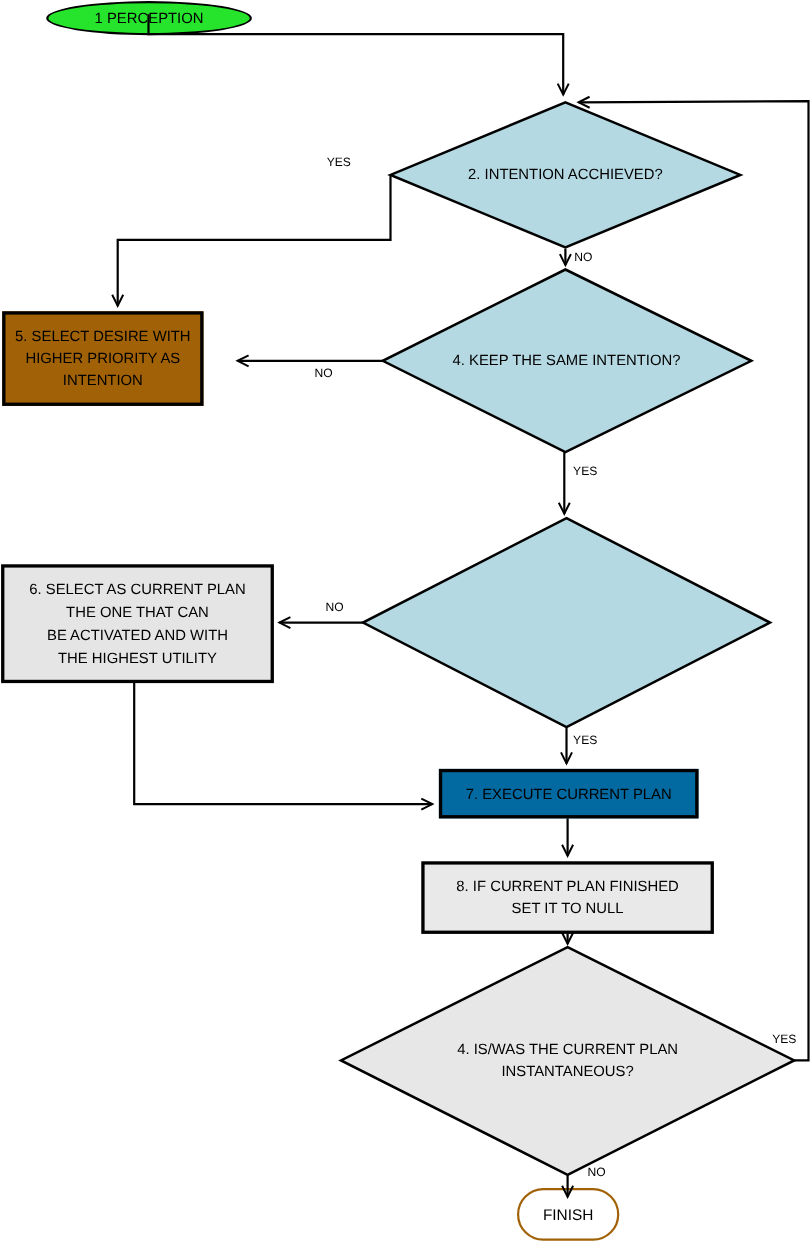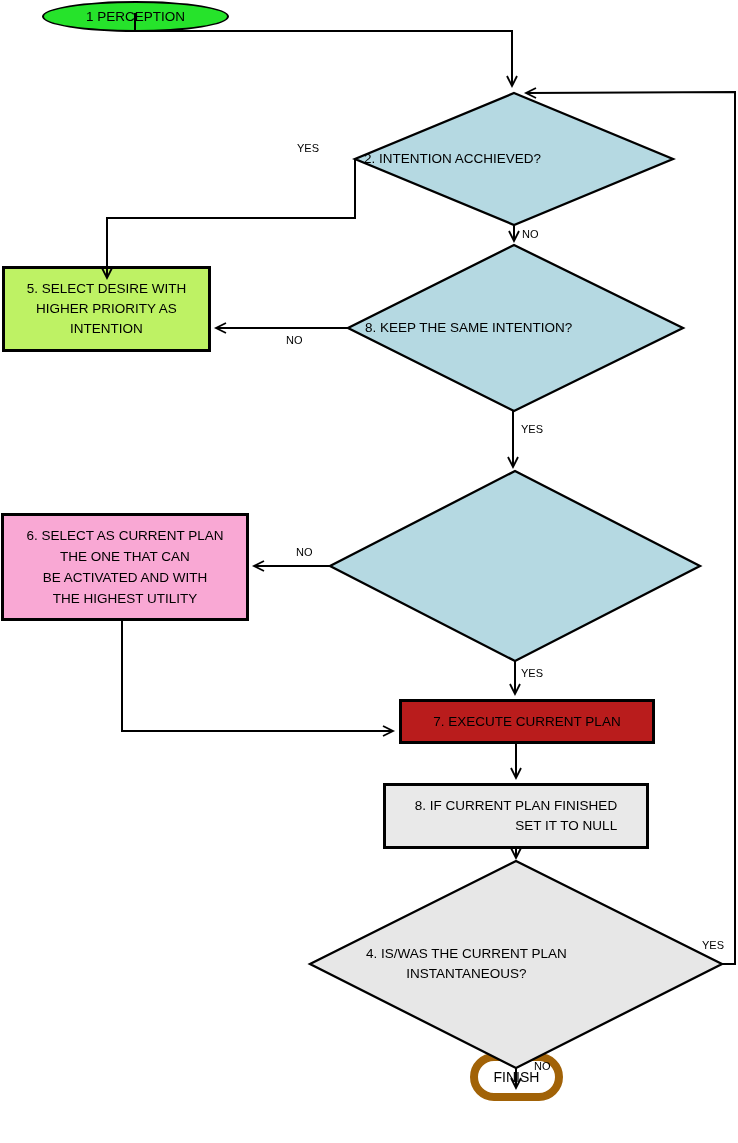--- a/index.html
+++ b/index.html
@@ -32,21 +32,21 @@
     font-size: 13.5px;
     line-height: 20px;
     white-space: pre-line;
   }
   .process { border: 3px solid #000; }
   .lbl {
     position: absolute;
     z-index: 3;
     display: flex;
     align-items: center;
-    justify-content: flex-start;
+    justify-content: center;
     text-align: center;
     font-size: 13.5px;
     line-height: 20px;
     white-space: pre-line;
   }
   .edge-lbl {
     position: absolute;
     z-index: 3;
     font-size: 11px;
     line-height: 16px;
@@ -80,51 +80,51 @@
     <polyline class="edge" points="122,621 122,731 393,731" marker-end="url(#arw)"></polyline>
     <polyline class="edge" points="516,744 516,778" marker-end="url(#arw)"></polyline>
     <polyline class="edge" points="516,849 516,858" marker-end="url(#arw)"></polyline>
     <polyline class="edge" points="516,1068 516,1088" marker-end="url(#arw)"></polyline>
   </svg>
 
   <div class="node" style="left:42px; top:1px; width:187px; height:31px; background:#26e32b; border:2px solid #000; border-radius:50%;">
     <span>1 PERCEPTION</span>
   </div>
 
-  <div class="node process" style="left:2px; top:266px; width:209px; height:86px; background:#bef264;">
+  <div class="node process" style="left:2px; top:283px; width:183px; height:86px; background:#a16207;">
     <span>5. SELECT DESIRE WITH
 HIGHER PRIORITY AS
 INTENTION</span>
   </div>
 
-  <div class="node process" style="left:1px; top:513px; width:248px; height:108px; background:#f9a8d4; line-height:21px;">
+  <div class="node process" style="left:1px; top:513px; width:248px; height:108px; background:#e5e5e5; line-height:21px;">
     <span>6. SELECT AS CURRENT PLAN
 THE ONE THAT CAN
 BE ACTIVATED AND WITH
 THE HIGHEST UTILITY</span>
   </div>
 
-  <div class="node process" style="left:399px; top:699px; width:256px; height:45px; background:#b91c1c;">
+  <div class="node process" style="left:399px; top:699px; width:236px; height:45px; background:#0369a1;">
     <span>7. EXECUTE CURRENT PLAN</span>
   </div>
 
-  <div class="node process" style="left:383px; top:783px; width:266px; height:66px; background:#e9e9e9;text-align:right;">
+  <div class="node process" style="left:383px; top:783px; width:266px; height:66px; background:#e9e9e9;">
     <span>8. IF CURRENT PLAN FINISHED
 SET IT TO NULL</span>
   </div>
 
-  <div class="node" style="left:470px; top:1053px; width:93px; height:48px; background:#ffffff; border:8px solid #a16207; border-radius:24px; font-size:14px;">
+  <div class="node" style="left:470px; top:1080px; width:93px; height:48px; background:#ffffff; border:2px solid #a16207; border-radius:24px; font-size:14px;">
     <span>FINISH</span>
   </div>
 
   <div class="lbl" style="left:364px; top:149px; width:300px; height:20px;">
     <span>2. INTENTION ACCHIEVED?</span>
   </div>
   <div class="lbl" style="left:365px; top:318px; width:300px; height:20px;">
-    <span>8. KEEP THE SAME INTENTION?</span>
+    <span>4. KEEP THE SAME INTENTION?</span>
   </div>
   <div class="lbl" style="left:366px; top:944px; width:300px; height:40px;">
     <span>4. IS/WAS THE CURRENT PLAN
 INSTANTANEOUS?</span>
   </div>
 
   <div class="edge-lbl" style="left:297px; top:140px;">YES</div>
   <div class="edge-lbl" style="left:522px; top:226px;">NO</div>
   <div class="edge-lbl" style="left:286px; top:332px;">NO</div>
   <div class="edge-lbl" style="left:521px; top:421px;">YES</div>

